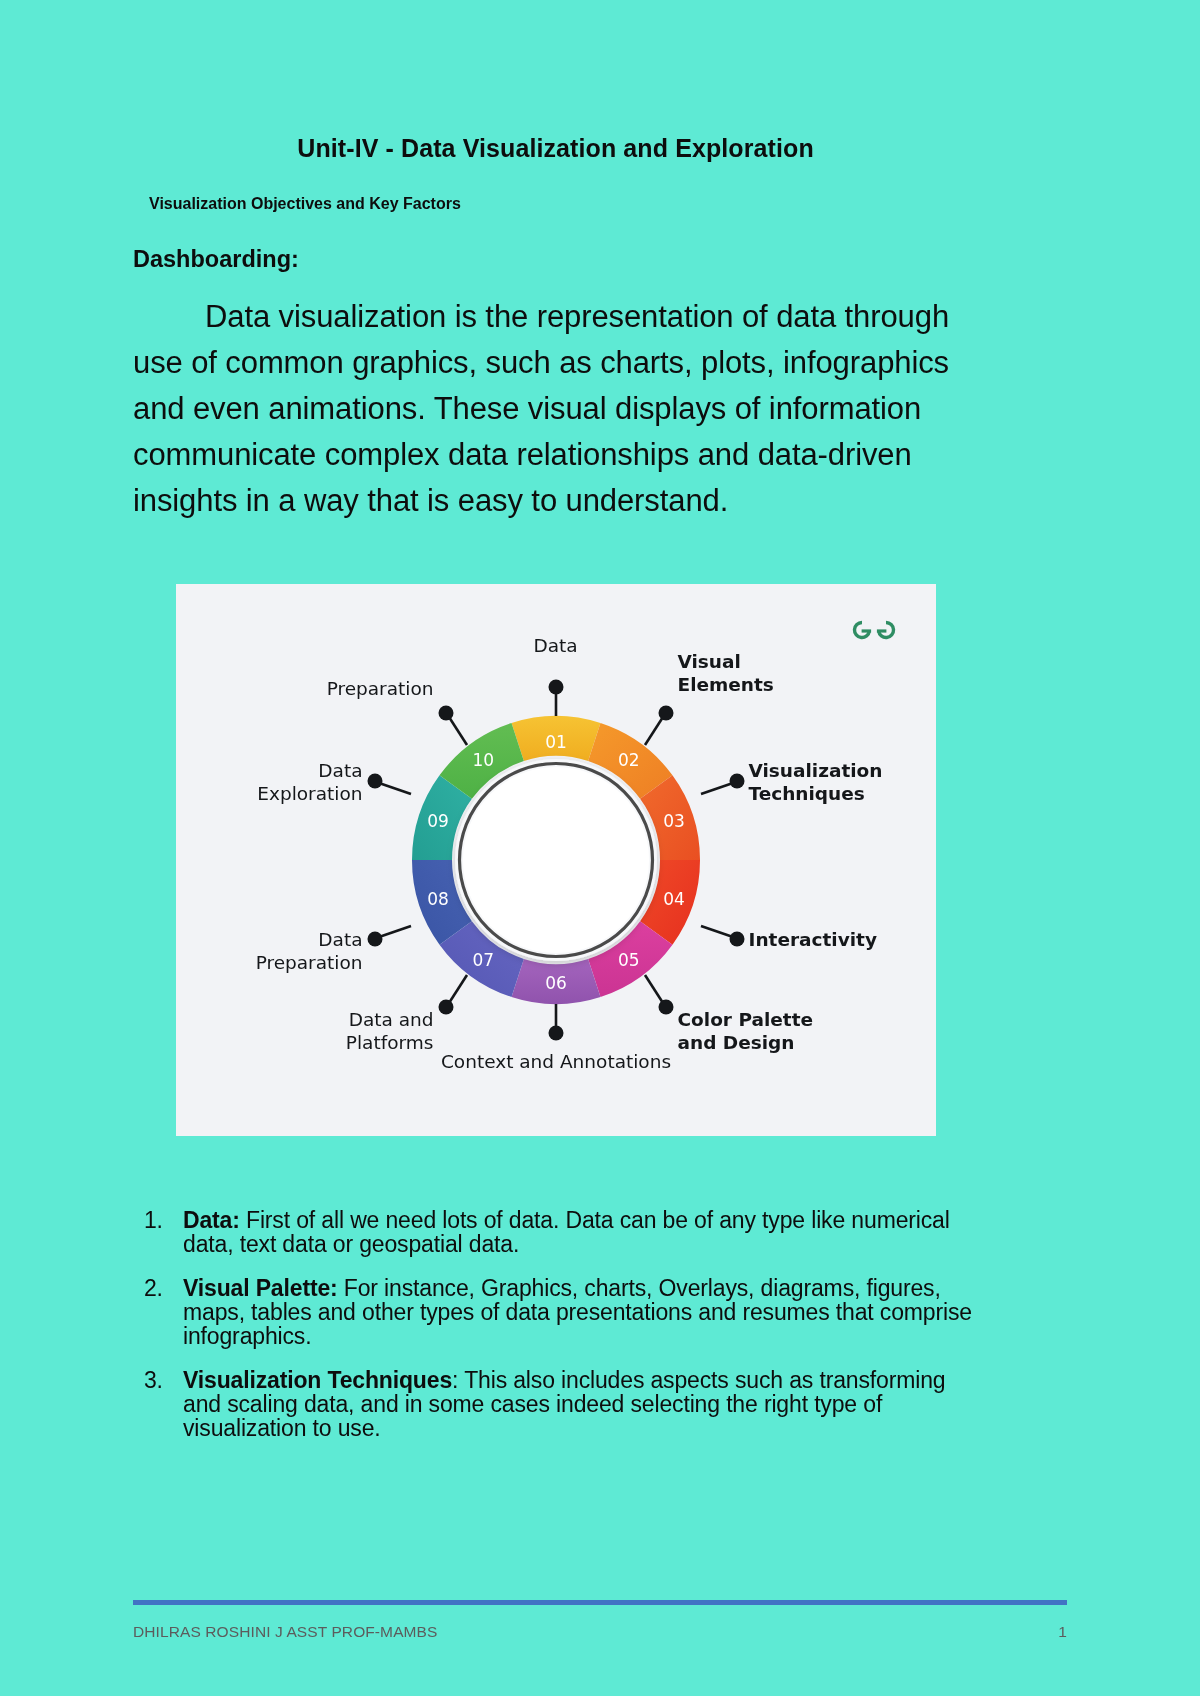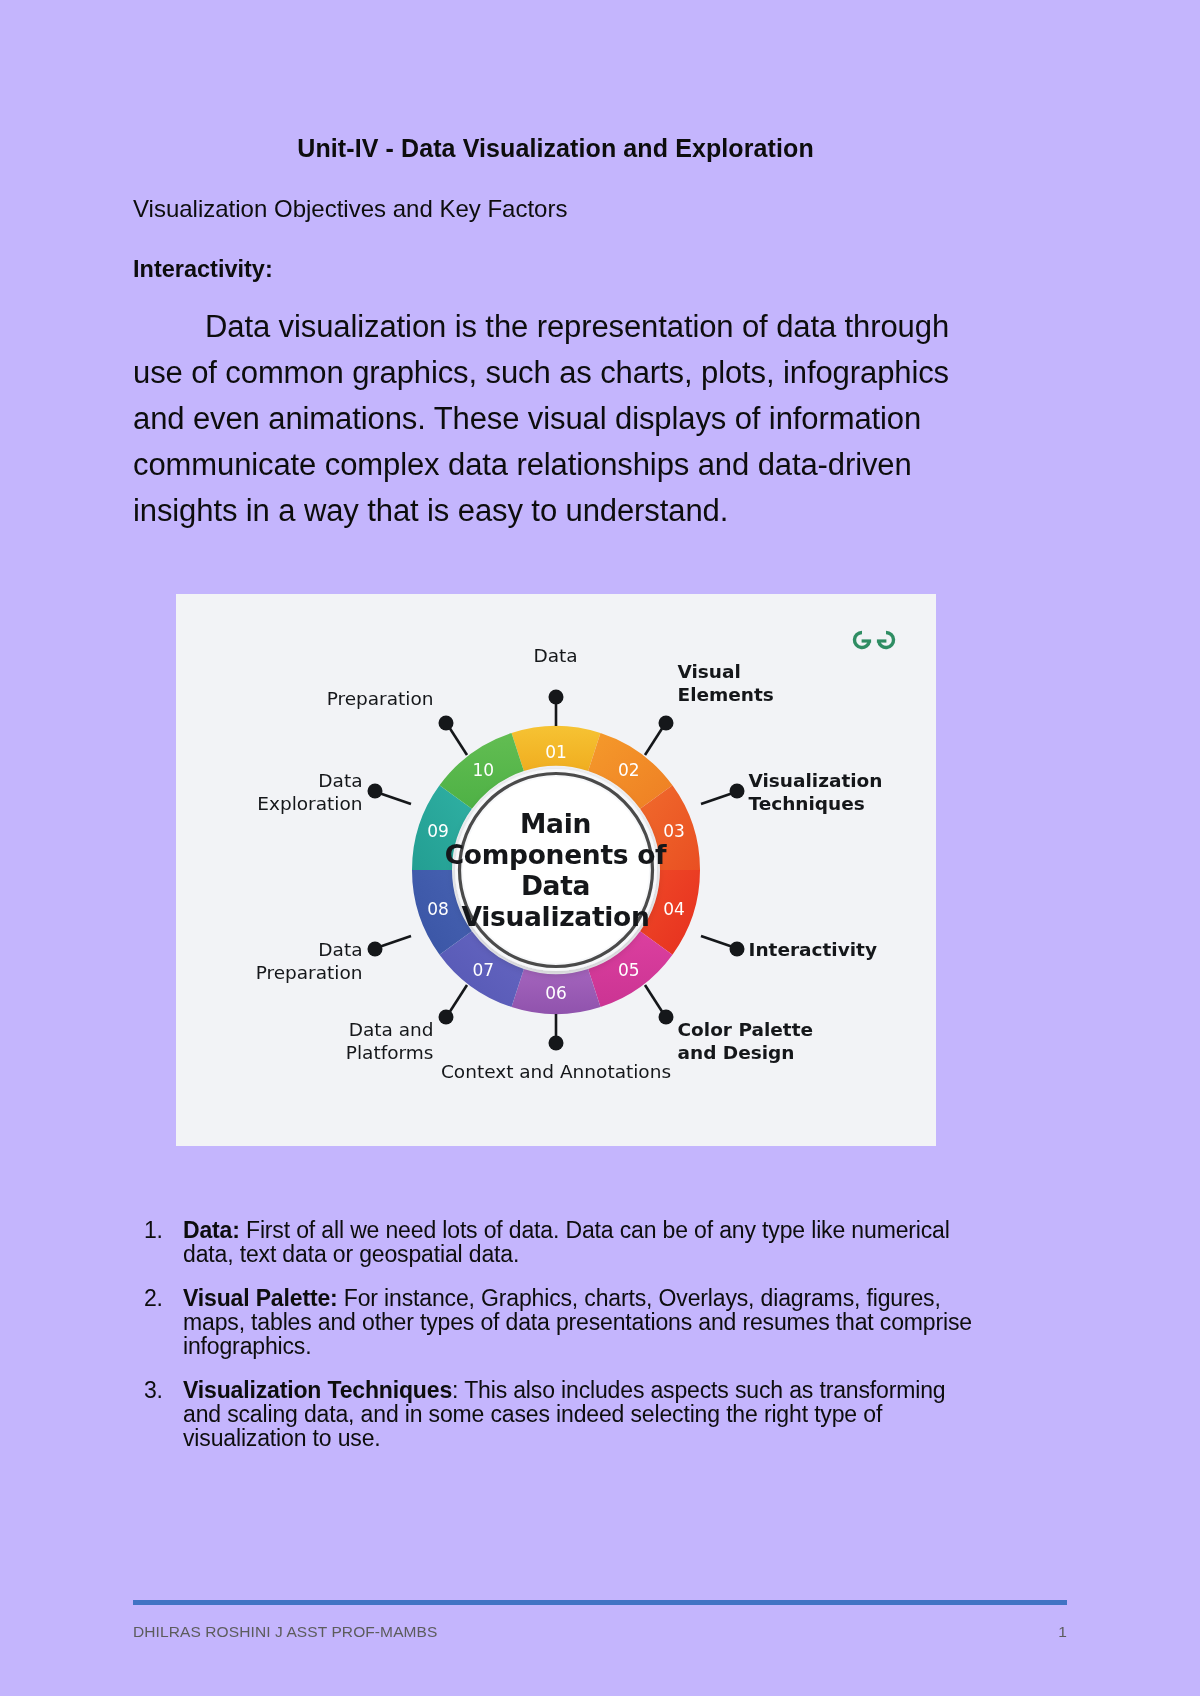--- a/index.html
+++ b/index.html
@@ -11,42 +11,42 @@
     width: 1200px;
     height: 1696px;
     font-family: "Liberation Sans", sans-serif;
     color: #0d0d0d;
     position: relative;
     overflow: hidden;
   }
   .page {
     position: absolute;
     inset: 0;
-    background: #c4b5fd;
+    background: #5eead4;
   }
   .content {
     position: absolute;
     left: 133px;
     top: 0;
     width: 845px;
   }
 
   
   .doc-title {
     text-align: center;
     font-size: 25px;
     font-weight: bold;
     letter-spacing: .1px;
     margin: 133px 0 0 0;
     line-height: 1.2;
   }
   .heading {
-    font-size: 24px;
-    font-weight: normal;
-    margin: 31px 0 0 0;
+    font-size: 16px;
+    font-weight: bold;
+    margin: 31px 0 0 16px;
     line-height: 1.25;
   }
   .subheading {
     font-size: 23.5px;
     font-weight: bold;
     margin: 31px 0 0 0;
     line-height: 1.25;
   }
   .para {
     font-size: 31px;
@@ -152,21 +152,21 @@
 </head>
 <body>
 
 <div class="page">
   <div class="content">
 
     <div class="doc-title">Unit-IV - Data Visualization and Exploration</div>
 
     <div class="heading">Visualization Objectives and Key Factors</div>
 
-    <div class="subheading">Interactivity:</div>
+    <div class="subheading">Dashboarding:</div>
 
     <p class="para">Data visualization is the representation of data through use of common graphics, such as charts, plots, infographics and even animations. These visual displays of information communicate complex data relationships and data-driven insights in a way that is easy to understand.</p>
 
     <div class="figure-wrap">
       <div class="figure">
 
         <svg class="gfg-logo" viewBox="0 0 52 34">
           <g fill="none" stroke="#2f8d63" stroke-width="3.4">
             <path d="M14 12.5a7.5 7.5 0 1 0 7.4 8.6"></path>
             <path d="M38 12.5a7.5 7.5 0 1 1-7.4 8.6"></path>
@@ -283,21 +283,20 @@
               <circle cx="490" cy="423" r="7.5"></circle>
               <circle cx="380" cy="449" r="7.5"></circle>
               <circle cx="270" cy="423" r="7.5"></circle>
               <circle cx="199" cy="355" r="7.5"></circle>
               <circle cx="199" cy="197" r="7.5"></circle>
               <circle cx="270" cy="129" r="7.5"></circle>
             </g>
           </svg>
 
           
-          <div class="center-text">Main Components of Data Visualization</div>
 
           
           <div class="ring-label c" style="left:316px; top:50px; width:128px;">Data</div>
           <div class="ring-label r" style="left:502px; top:66px; width:150px;">Visual
 Elements</div>
           <div class="ring-label r" style="left:573px; top:175px; width:175px;">Visualization
 Techniques</div>
           <div class="ring-label r" style="left:573px; top:344px; width:175px;">Interactivity</div>
           <div class="ring-label r" style="left:502px; top:424px; width:170px;">Color Palette
 and Design</div>

